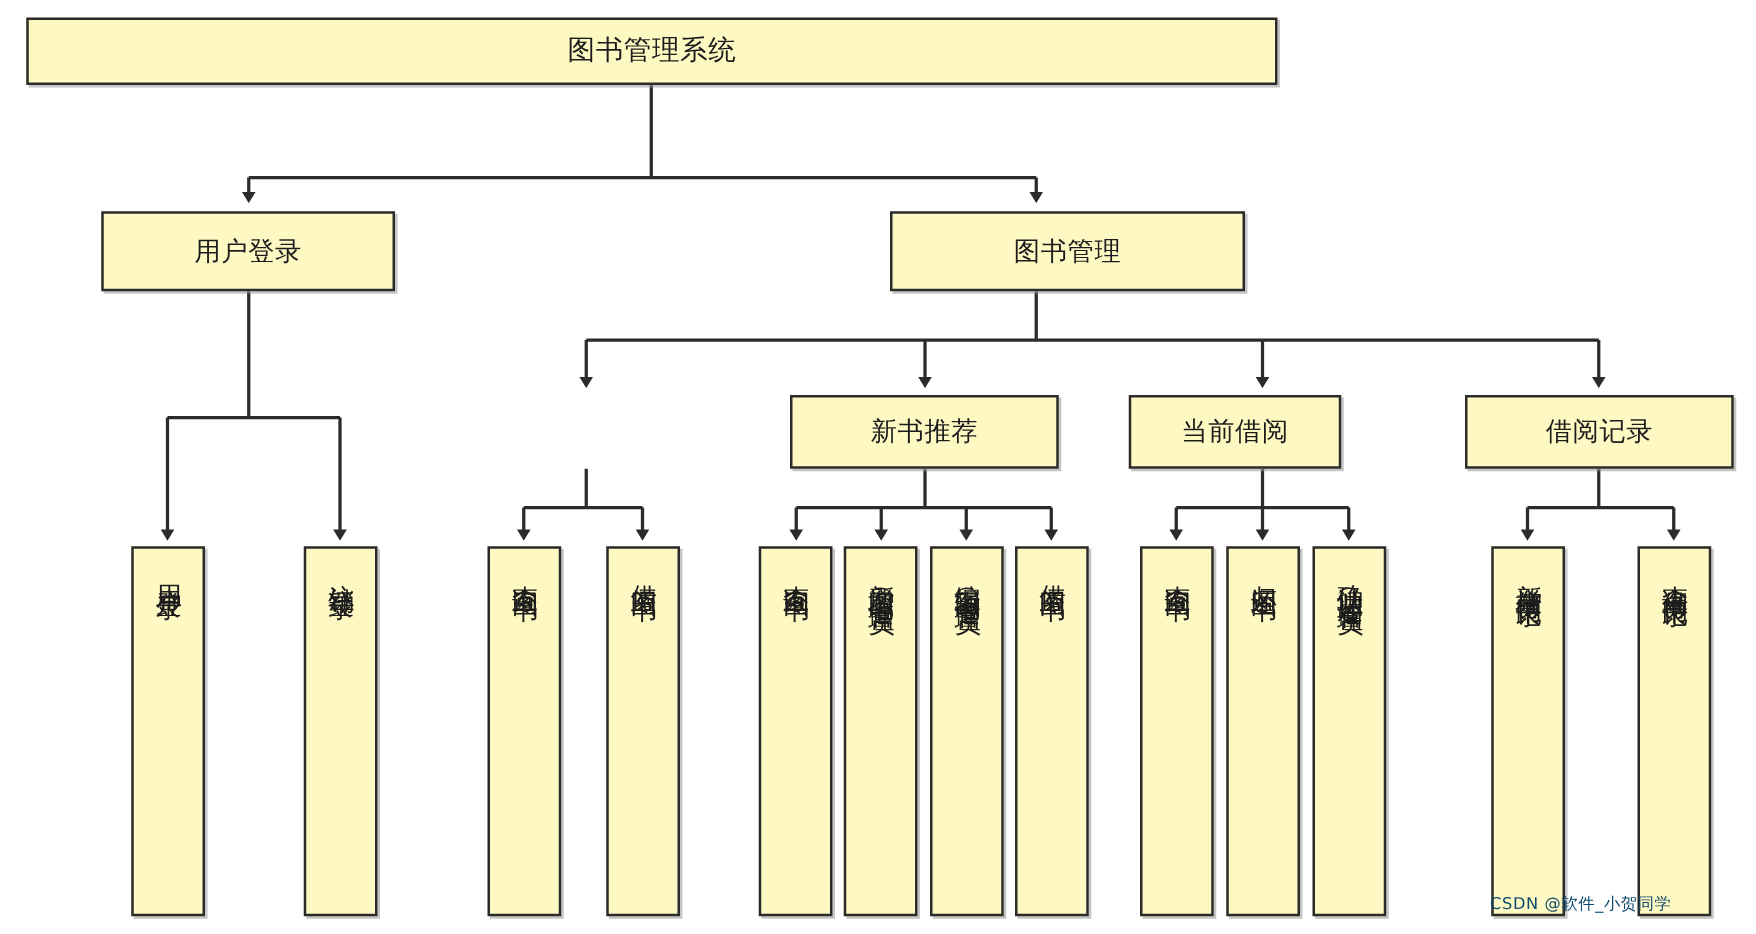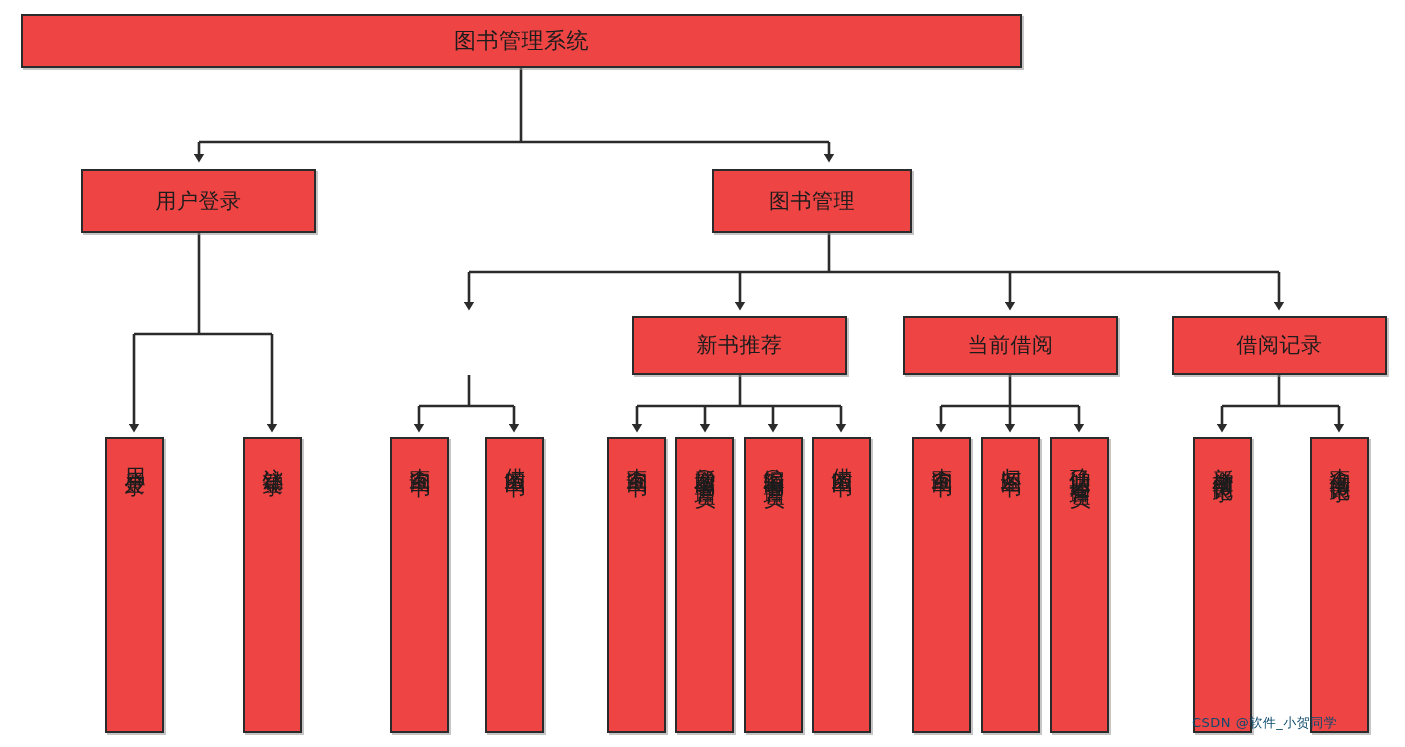--- a/index.html
+++ b/index.html
@@ -27,21 +27,21 @@
   }
   .conn {
     stroke: #2b2b2b;
     stroke-width: 2.6;
     fill: none;
     stroke-linecap: butt;
   }
   .node-box {
     position: absolute;
     box-sizing: border-box;
-    background: #ef4444;
+    background: #fef9c3;
     border: 2.6px solid #2b2b2b;
     box-shadow: 2px 2px 0 0 rgba(150,150,150,0.55);
     display: flex;
     align-items: center;
     justify-content: center;
     overflow: hidden;
   }
   .node-label {
     color: #1c1c1c;
     font-size: 21px;
@@ -128,28 +128,28 @@
     <path class="conn" d="M1339,406 L1339,424" marker-end="url(#arrow)"></path>
   </svg>
 
   <div class="node-box root" style="left:21px; top:14px; width:1001px; height:54px;">
     <span class="node-label">图书管理系统</span>
   </div>
 
   <div class="node-box" style="left:81px; top:169px; width:235px; height:64px;">
     <span class="node-label">用户登录</span>
   </div>
-  <div class="node-box" style="left:712px; top:169px; width:200px; height:64px;">
+  <div class="node-box" style="left:712px; top:169px; width:284px; height:64px;">
     <span class="node-label">图书管理</span>
   </div>
 
   <div class="node-box" style="left:632px; top:316px; width:215px; height:59px;">
     <span class="node-label">新书推荐</span>
   </div>
-  <div class="node-box" style="left:903px; top:316px; width:215px; height:59px;">
+  <div class="node-box" style="left:903px; top:316px; width:170px; height:59px;">
     <span class="node-label">当前借阅</span>
   </div>
   <div class="node-box" style="left:1172px; top:316px; width:215px; height:59px;">
     <span class="node-label">借阅记录</span>
   </div>
 
   <div class="node-box vertical" style="left:105px; top:437px; width:59px; height:296px;">
     <span class="node-label">用户登录</span>
   </div>
   <div class="node-box vertical" style="left:243px; top:437px; width:59px; height:296px;">

